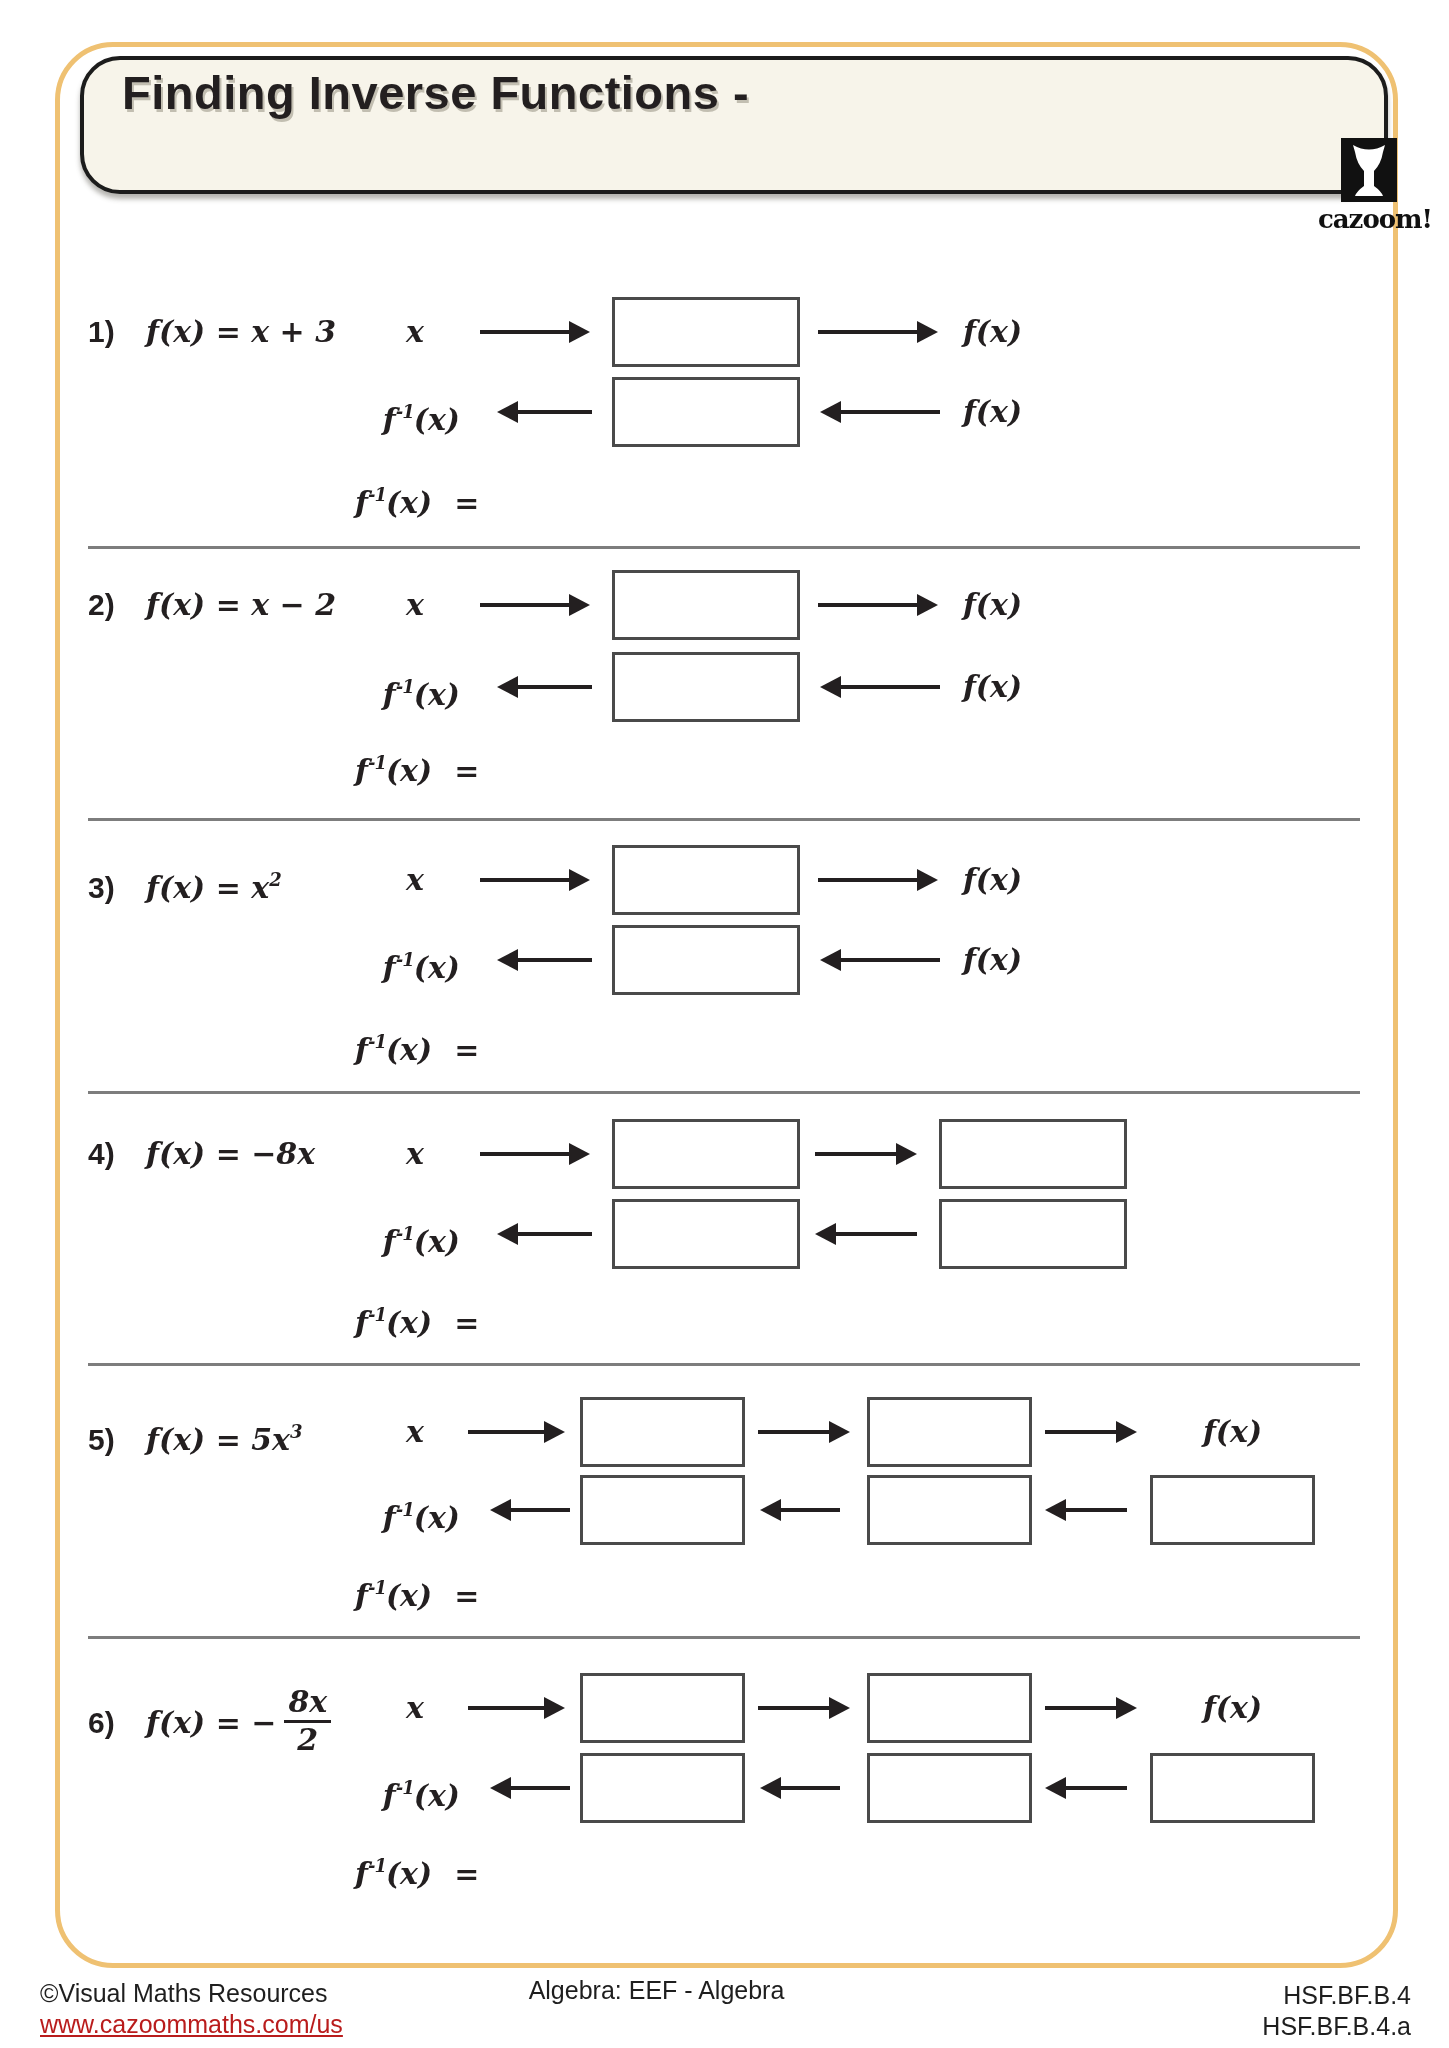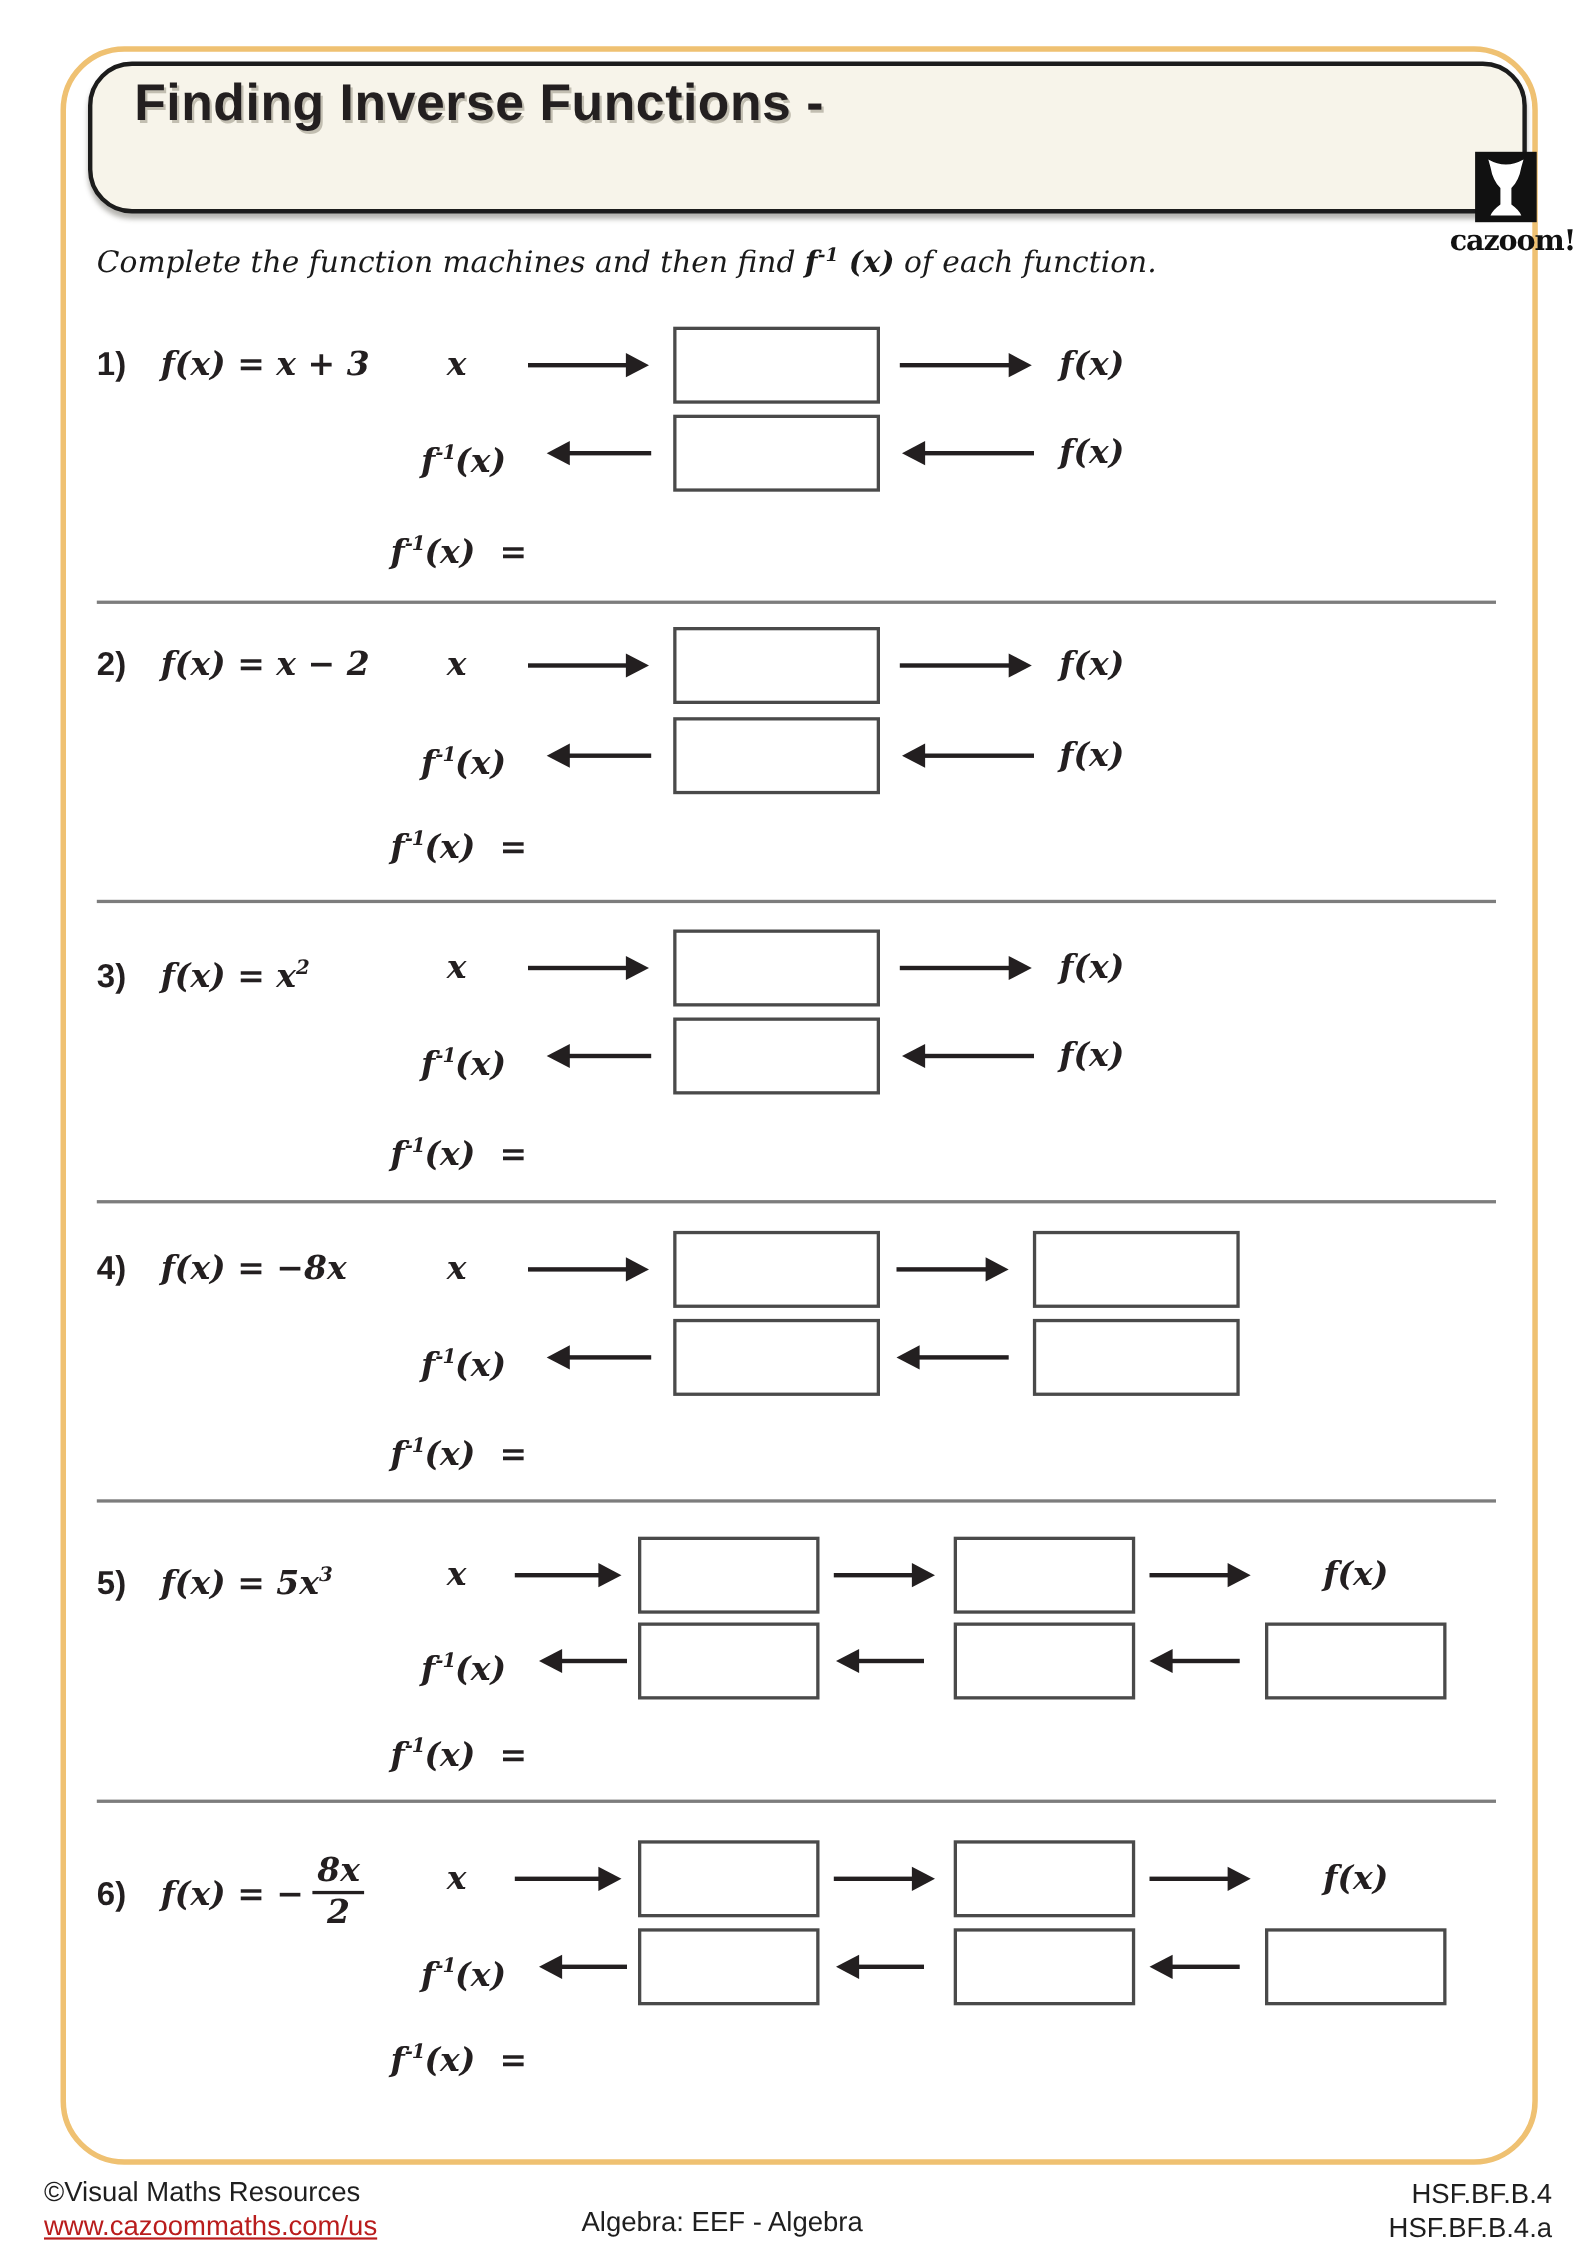--- a/index.html
+++ b/index.html
@@ -48,21 +48,21 @@
 
   .divider { position:absolute; left:88px; width:1272px; height:3px; background:#7d7d7d; }
 
   .frac { display:inline-flex; flex-direction:column; align-items:center; vertical-align:middle;
     margin-left:8px; line-height:34px; transform:translateY(-4px); }
   .frac .num { border-bottom:3px solid #231f20; padding:0 4px 1px; }
 
   .footer { position:absolute; left:0; top:1968px; width:1449px; height:80px; font-size:25px; color:#1e1e1e; }
   .f-left { position:absolute; left:40px; top:10px; line-height:31px; }
   .f-link { color:#b91c1c; text-decoration:underline; }
-  .f-center { position:absolute; left:0; top:38px; width:1313px; text-align:center; }
+  .f-center { position:absolute; left:0; top:8px; width:1313px; text-align:center; }
   .f-right { position:absolute; right:38px; top:12px; text-align:right; line-height:31px; }
 </style>
 </head>
 <body>
 
 <div class="page">
 
   <div class="amber-border"></div>
 
   <div class="title-box">
@@ -72,21 +72,20 @@
           <path d="M12 7 Q28 16 44 7 L42 14 Q40 26 33 33 L33 48 Q40 53 42 58 L14 58 Q16 53 23 48 L23 33 Q16 26 14 14 Z" fill="#ffffff"></path>
         </svg>
       </div>
       <div class="logo-word">cazoom!</div>
     </div>
   </div>
   <div class="title-text">
     <div>Finding Inverse Functions -</div>
   </div>
 
-  <div class="instruction"><span>Complete the function machines and then find </span><b><span>f</span><sup>-1</sup><span> (x)</span></b><span> of each function.</span></div>
 
   <div>
     <div class="row mx" style="left:88px; top:310px;">
       <span class="qnum">1)</span>&nbsp;&nbsp;
       <span>f(x) = x + 3</span>
     </div>
     <div class="row mx ctr" style="left:395px; top:310px; width:40px;">x</div>
     <div class="arr r" style="left:480px; top:330px; width:90px;"></div>
     <div class="mbox w-lg" style="left:612px; top:297px;"></div>
     <div class="arr r" style="left:818px; top:330px; width:100px;"></div>

